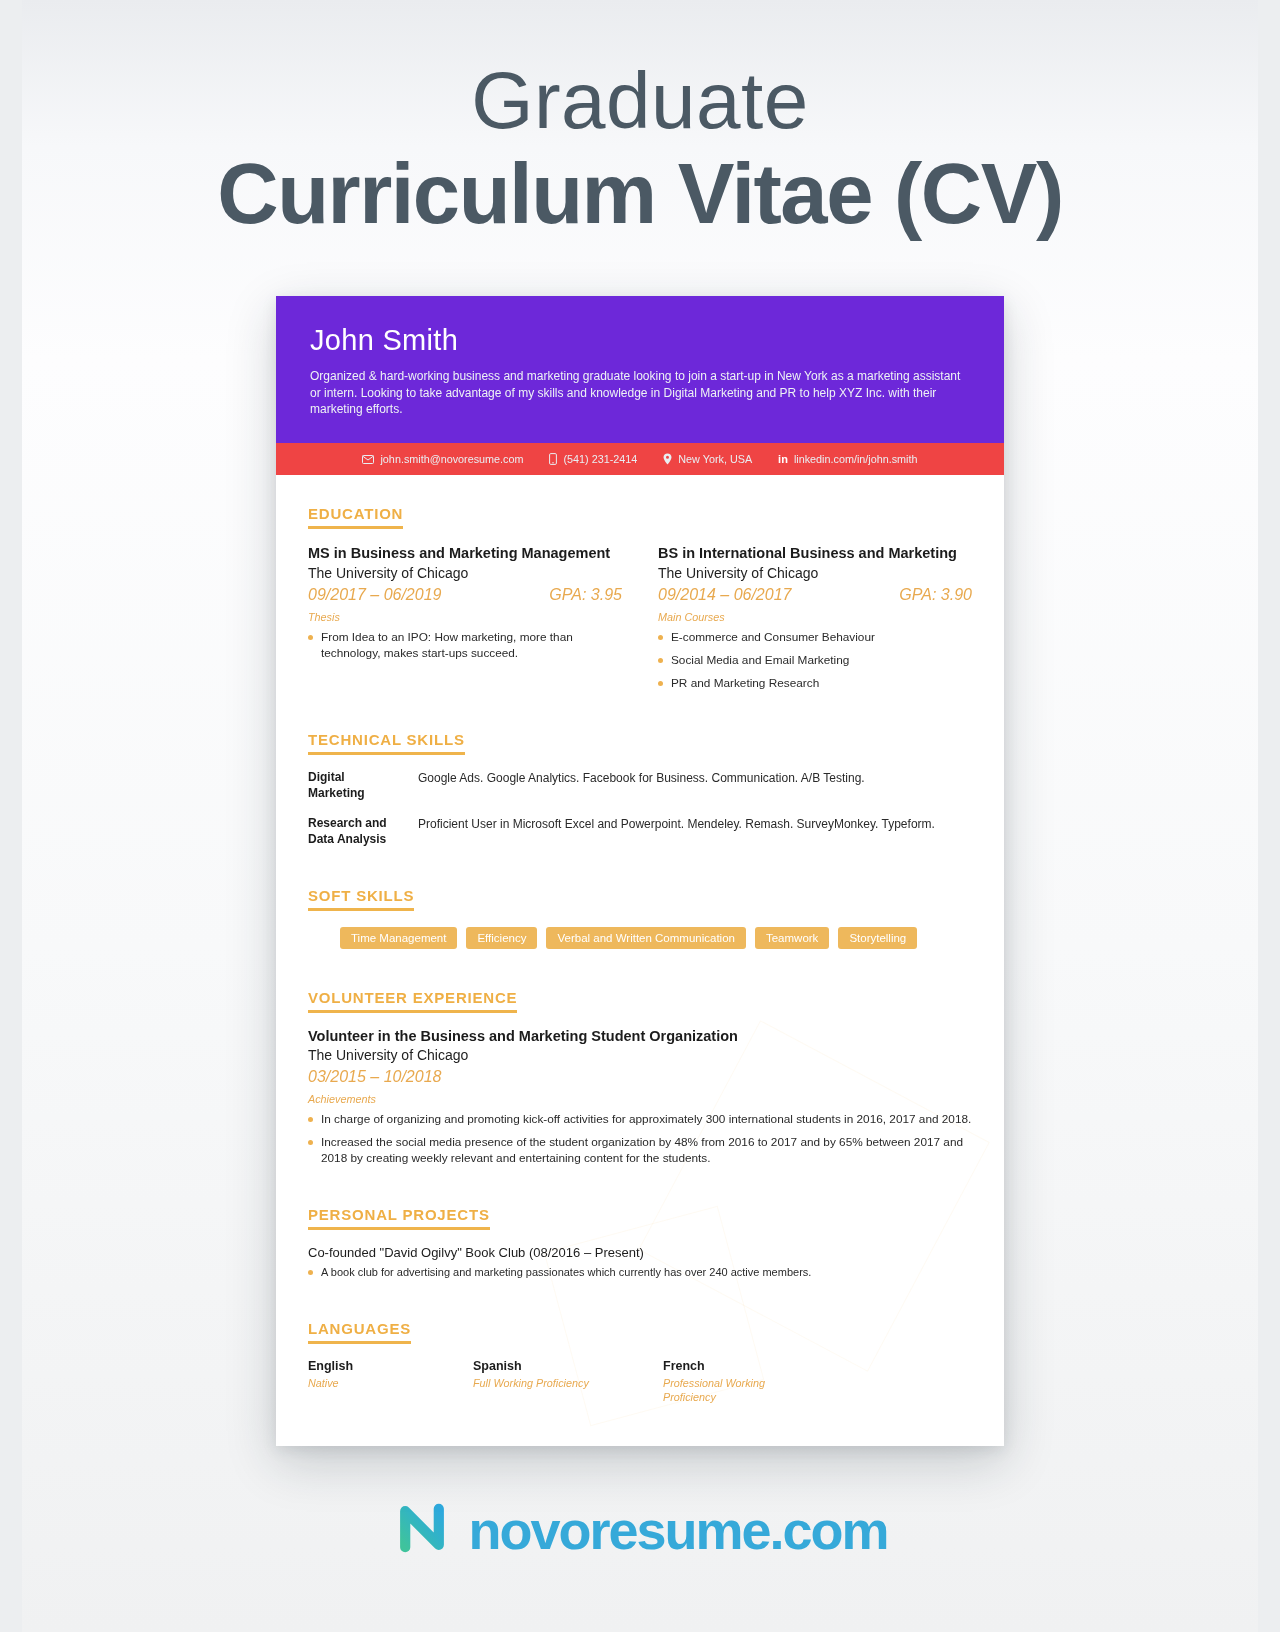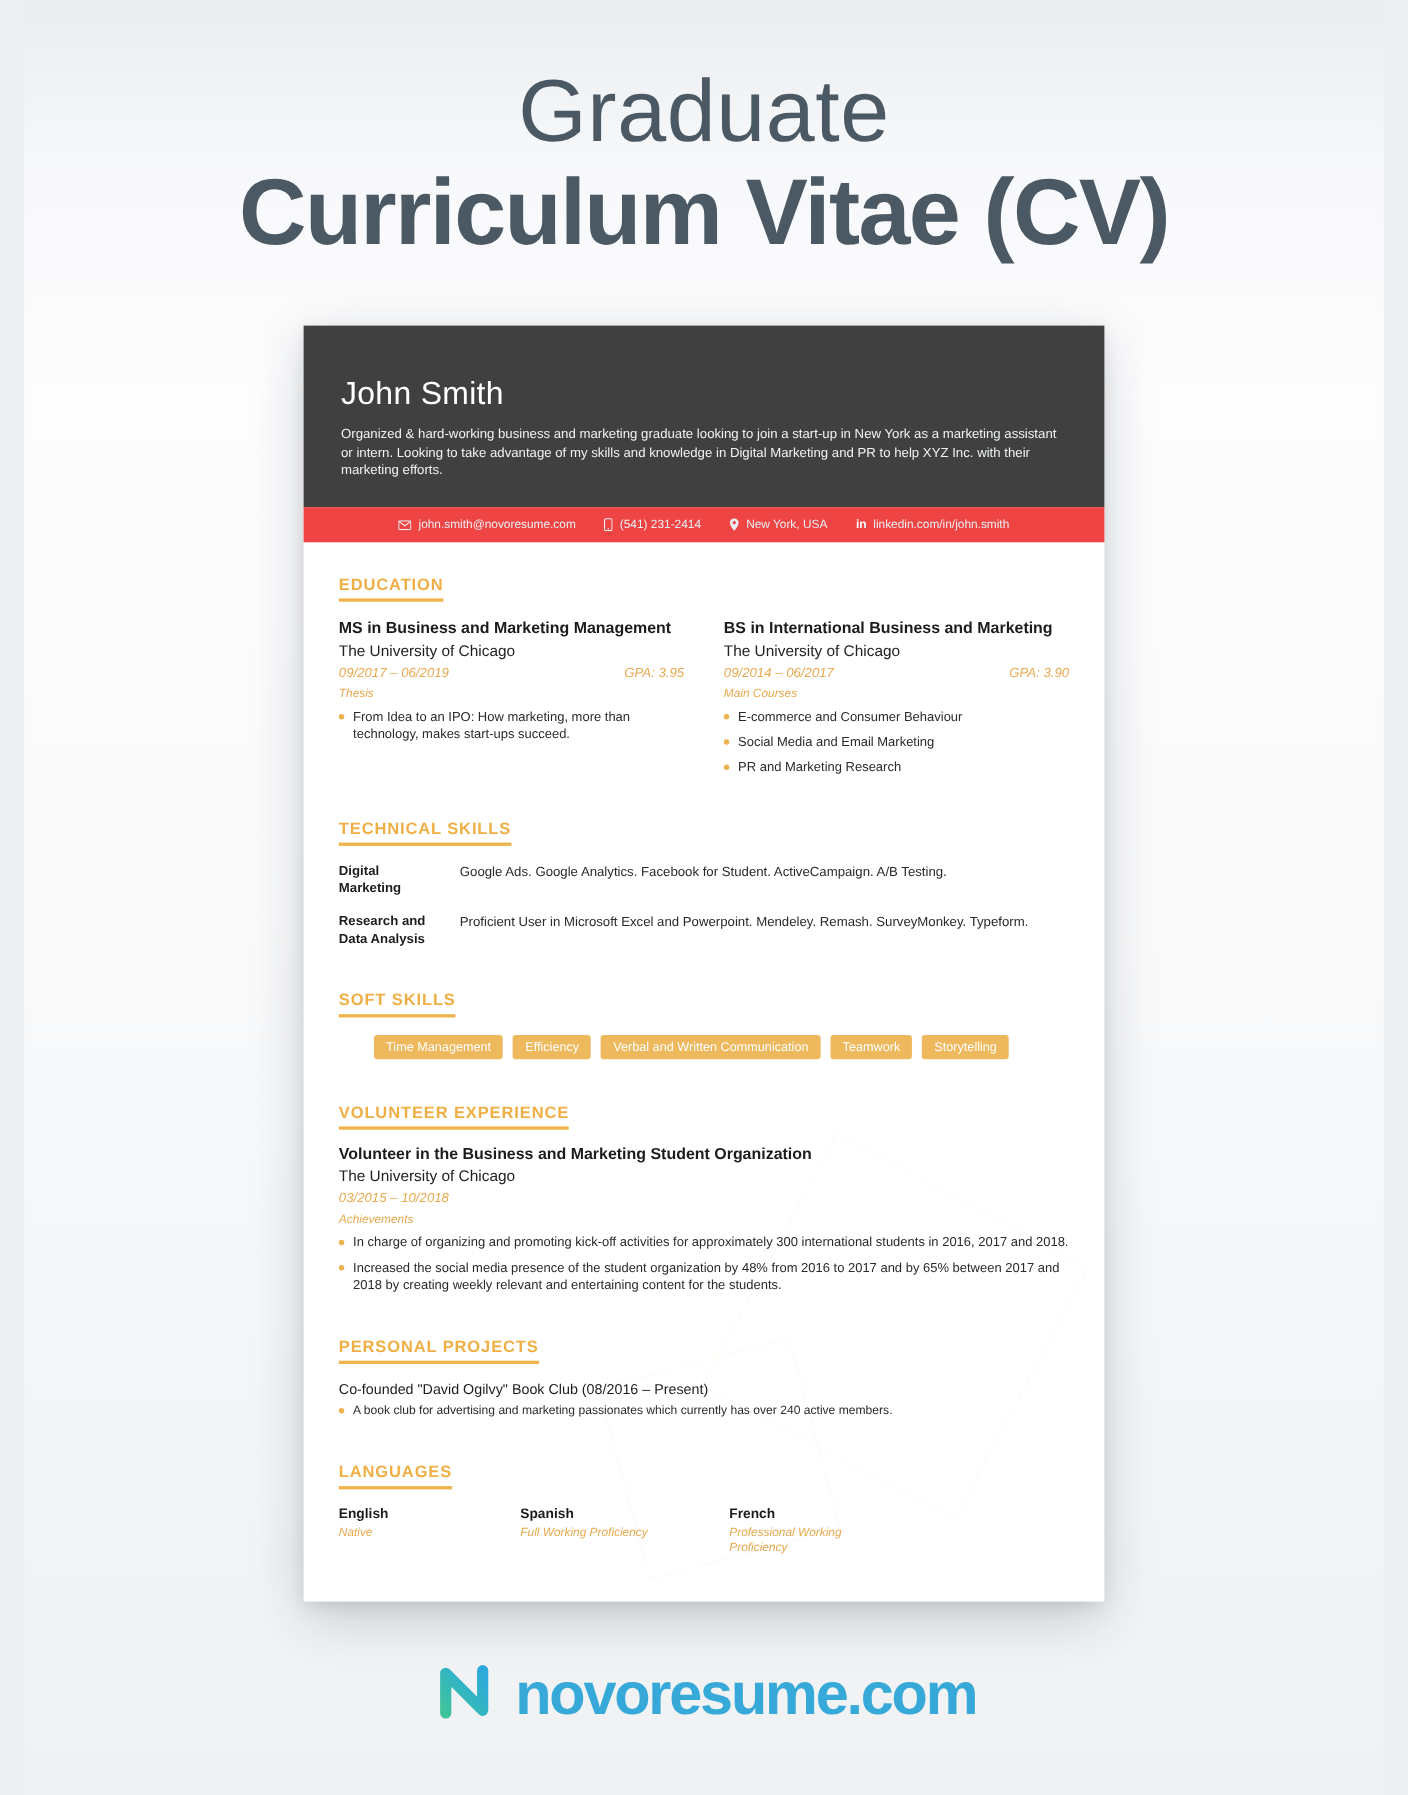--- a/index.html
+++ b/index.html
@@ -12,21 +12,21 @@
   
   .title-block { text-align:center; padding-top:58px; color:#4b5964; }
   .title-line1 { font-size:80px; font-weight:400; letter-spacing:0.5px; line-height:1.08; }
   .title-line2 { font-size:85px; font-weight:700; letter-spacing:-1.5px; line-height:1.08; margin-top:4px; }
 
   
   .cv {
     width:728px; margin:56px auto 0; background:#ffffff; position:relative;
     box-shadow:0 16px 48px rgba(25,38,50,0.20), 0 4px 14px rgba(25,38,50,0.10);
   }
-  .cv-header { background:#404040; color:#f4f7f9; padding:46px 34px 26px 34px; }
+  .cv-header { background:#6d28d9; color:#f4f7f9; padding:28px 34px 26px 34px; }
   .cv-name { font-size:29px; font-weight:400; letter-spacing:0.3px; color:#ffffff; }
   .cv-role { font-size:16px; font-weight:700; color:#e9b451; margin-top:7px; }
   .cv-summary { font-size:12px; line-height:1.36; margin-top:11px; max-width:660px; color:#eef2f5; }
 
   .contact-bar {
     background:#ef4444; color:#e9eef2; display:flex; justify-content:center; align-items:center;
     gap:26px; padding:10px 18px; font-size:10.8px;
   }
   .contact-item { display:flex; align-items:center; gap:6px; white-space:nowrap; }
   .contact-item svg { display:block; }
@@ -38,21 +38,21 @@
   .sec-h {
     display:inline-block; color:#efaf45; font-weight:700; font-size:15px; letter-spacing:0.8px;
     padding-bottom:4px; border-bottom:3px solid #efb44c;
   }
   .sec-body { margin-top:15px; }
 
   .edu-grid { display:grid; grid-template-columns:1fr 1fr; column-gap:36px; }
   .deg { font-size:14.5px; font-weight:700; color:#1c1c1c; line-height:1.26; }
   .school { font-size:14px; color:#222; margin:3px 0 5px 0; }
   .date-row { display:flex; justify-content:space-between; align-items:center;
-              font-style:italic; color:#e8a94f; font-size:12px; }
+              font-style:italic; color:#e8a94f; font-size:16px; }
   .sub-label { font-style:italic; color:#e8a94f; font-size:10.8px; margin-top:7px; }
   .bullets { margin-top:7px; display:flex; flex-direction:column; gap:7px; }
   .bullet { display:flex; gap:8px; font-size:11.8px; line-height:1.32; color:#2a2a2a; }
   .dot { width:5px; height:5px; border-radius:50%; background:#eeb14f; margin-top:5px; flex:none; }
 
   .skill-row { display:grid; grid-template-columns:110px 1fr; column-gap:0; margin-top:15px; }
   .skill-label { font-size:12px; font-weight:700; color:#1c1c1c; line-height:1.3; padding-right:14px; }
   .skill-value { font-size:12px; color:#2a2a2a; line-height:1.35; }
 
   .tags { display:flex; gap:9px; margin-top:16px; flex-wrap:wrap;padding-left:32px; }
@@ -170,21 +170,21 @@
               </div>
             </div>
           </div>
         </div>
       </div>
 
       <div class="section">
         <div class="sec-h">TECHNICAL SKILLS</div>
         <div class="skill-row">
           <div class="skill-label">Digital Marketing</div>
-          <div class="skill-value">Google Ads. Google Analytics. Facebook for Student. ActiveCampaign. A/B Testing.</div>
+          <div class="skill-value">Google Ads. Google Analytics. Facebook for Business. Communication. A/B Testing.</div>
         </div>
         <div class="skill-row">
           <div class="skill-label">Research and Data Analysis</div>
           <div class="skill-value">Proficient User in Microsoft Excel and Powerpoint. Mendeley. Remash. SurveyMonkey. Typeform.</div>
         </div>
       </div>
 
       <div class="section">
         <div class="sec-h">SOFT SKILLS</div>
         <div class="tags">

